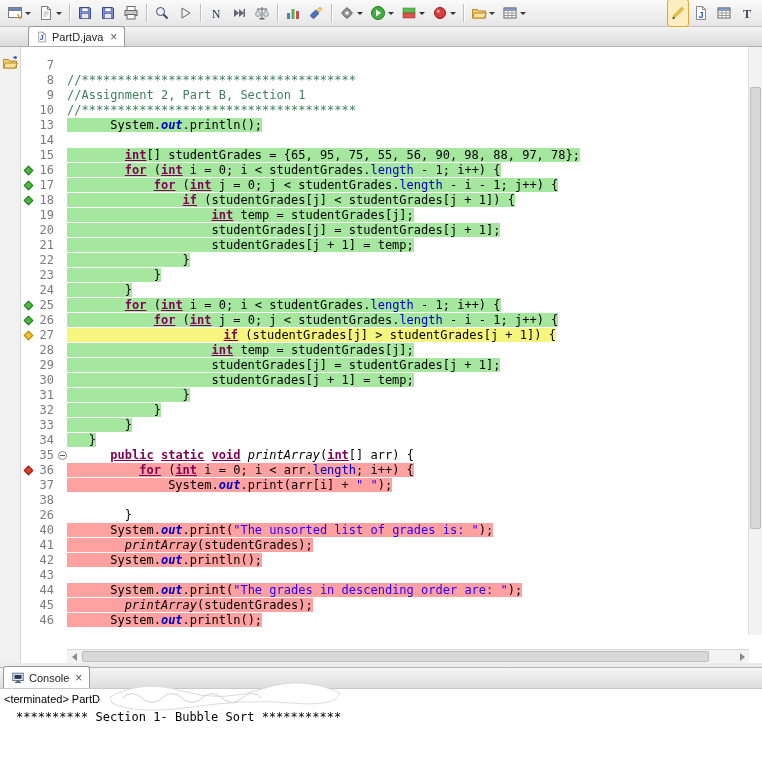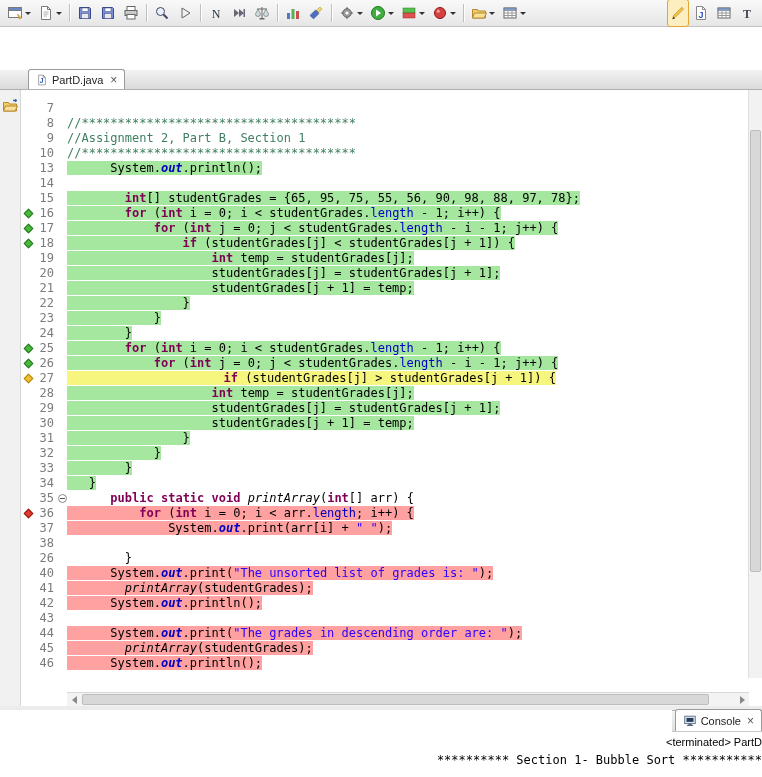--- a/index.html
+++ b/index.html
@@ -18,21 +18,21 @@
   .tbtn.active{background:#fdeec2;border:1px solid #e0a832;}
   .ticon{width:16px;height:16px;display:inline-block;}
   .ticon svg{width:16px;height:16px;display:block;}
   .dd{width:0;height:0;border-left:3px solid transparent;border-right:3px solid transparent;border-top:3px solid #333;margin-left:2px;}
   .tsep{width:1px;height:18px;background:#bfbfbf;box-shadow:1px 0 0 #fff;margin:0 3px;}
   .tspacer{flex:1;}
   
   .tabrow{
     height:20px;background:linear-gradient(#f3f3f3,#dadada);
     border-bottom:1px solid #b0b0b0;display:flex;align-items:flex-end;
-    padding-left:28px;box-sizing:border-box;margin-top:43px;
+    padding-left:28px;box-sizing:border-box;
   }
   .etab{
     height:19px;background:#ffffff;border:1px solid #9a9a9a;border-bottom:none;
     border-radius:3px 3px 0 0;display:flex;align-items:center;gap:4px;
     padding:0 7px;font-size:11px;color:#222;
   }
   .etab .close{color:#555;font-size:12px;line-height:10px;margin-left:3px;}
   
   .main{display:flex;height:616px;}
   .leftstrip{width:21px;background:#f1f1f1;border-right:1px solid #d6d6d6;box-sizing:border-box;padding-top:8px;}
@@ -48,39 +48,39 @@
   .num{width:20px;flex:none;text-align:right;color:#7b7b7b;padding-right:3px;box-sizing:border-box;}
   .fold{width:10px;flex:none;position:relative;}
   .fold-glyph{position:absolute;top:3px;left:1px;width:9px;height:9px;box-sizing:border-box;border:1px solid #8a8a8a;border-radius:50%;background:#fff;}
   .fold-glyph::after{content:"";position:absolute;left:1px;top:3px;width:5px;height:1px;background:#555;}
   .code{flex:1;}
   .hl{display:inline;}
   .hl-g{background:var(--cov-green);}
   .hl-y{background:var(--cov-yellow);padding-left:41px;}
   .hl-r{background:var(--cov-red);}
   .pl{color:#000;}
-  .kw{color:var(--kw);font-weight:bold;}
+  .kw{color:var(--kw);font-weight:bold;text-decoration:underline;}
   .str{color:var(--str);}
   .cm{color:var(--cm);}
   .sfld{color:var(--fld);font-style:italic;font-weight:bold;}
   .fld{color:var(--fld);}
   .smeth{color:#000000;font-style:italic;text-align:center;}
   
   .vscroll{position:absolute;right:0;top:0;bottom:14px;width:13px;background:#f2f2f2;border-left:1px solid #dedede;}
   .vthumb{position:absolute;left:1px;right:1px;top:40px;height:440px;background:#d8d8d8;border:1px solid #bdbdbd;border-radius:2px;}
   .hscroll{height:14px;background:#f3f3f3;border-top:1px solid #d7d7d7;margin-left:46px;margin-right:13px;position:relative;box-sizing:border-box;}
   .harrow{position:absolute;top:0;width:14px;height:13px;display:flex;align-items:center;justify-content:center;}
   .harrow.left{left:0;}
   .harrow.right{right:0;}
   .tri-left{width:0;height:0;border-top:4px solid transparent;border-bottom:4px solid transparent;border-right:5px solid #8a8a8a;}
   .tri-right{width:0;height:0;border-top:4px solid transparent;border-bottom:4px solid transparent;border-left:5px solid #8a8a8a;}
   .hthumb{position:absolute;left:15px;right:40px;top:1px;bottom:1px;background:#d8d8d8;border:1px solid #bdbdbd;border-radius:2px;}
   
   .sash{height:4px;background:#ececec;}
-  .console{position:relative;height:109px;display:flex;flex-direction:column;align-items:flex-end;}
+  .console{position:relative;height:109px;display:flex;flex-direction:column;}
   .console-tabbar{
     height:22px;background:linear-gradient(#f4f4f4,#dedede);
     border-top:1px solid #b6b6b6;border-bottom:1px solid #c9c9c9;
     display:flex;align-items:flex-end;padding-left:3px;box-sizing:border-box;
   }
   .ctab{
     height:21px;background:#fff;border:1px solid #9a9a9a;border-bottom:none;
     border-radius:3px 3px 0 0;display:flex;align-items:center;gap:4px;
     padding:0 7px;font-size:11px;color:#222;
   }

